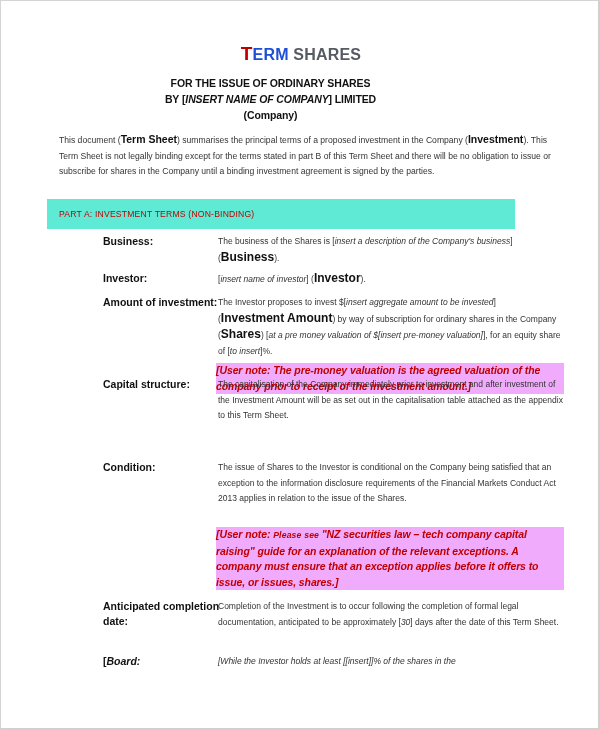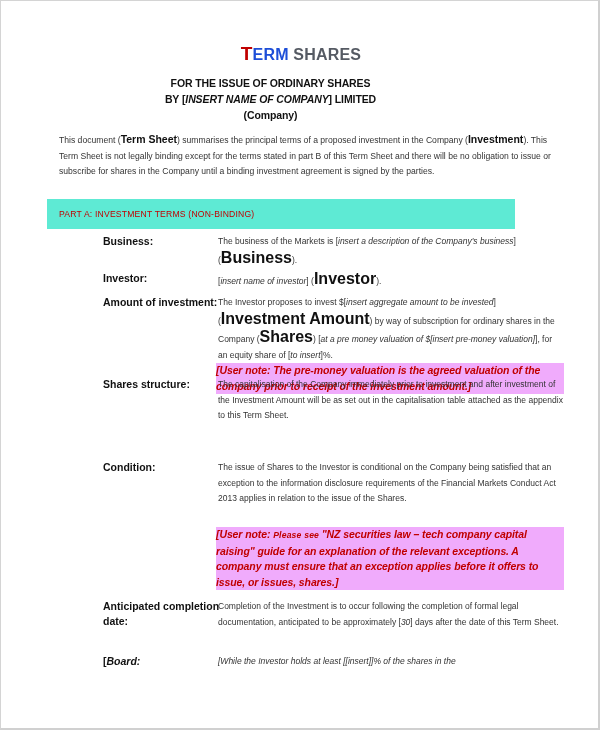--- a/index.html
+++ b/index.html
@@ -39,21 +39,21 @@
   .label {
     position: absolute; left: 0; top: 0; width: 150px;
     font-weight: bold; font-size: 10.5px; color: #111; line-height: 15px; margin-left: 44px;
   }
   .label i { font-style: italic; }
   .content {
     position: absolute; left: 159px; top: 0; width: 345px;
     font-size: 8.5px; line-height: 15.5px; color: #333;
   }
   .content i { font-style: italic; text-align: center; }
-  .content b { font-size: 16px; color: #111; text-align: right; }
+  .content b { font-size: 12px; color: #111; text-align: right; }
   .note {
     position: absolute; left: 215px; width: 348px;
     background: #f0abfc; color: #c00000; font-style: italic; font-weight: bold;
     font-size: 10.5px; line-height: 15.5px; letter-spacing: -0.1px;
   }
   .note .small { font-size: 8.6px; letter-spacing: 0.2px; }
 </style>
 </head>
 <body>
 
@@ -72,21 +72,21 @@
 
   <div class="intro">
     <span>This document (</span><b>Term Sheet</b><span>) summarises the principal terms of a proposed investment in the Company (</span><b>Investment</b><span>).  This Term Sheet is not legally binding except for the terms stated in part B of this Term Sheet and there will be no obligation to issue or subscribe for shares in the Company until a binding investment agreement is signed by the parties.</span>
   </div>
 
   <div class="part-header">PART A:  INVESTMENT TERMS (NON-BINDING)</div>
 
   <div class="row" style="top:233px;">
     <div class="label">Business:</div>
     <div class="content">
-      <span>The business of the Markets is [</span><i>insert a description of the Company's business</i><span>] (</span><b>Business</b><span>).</span>
+      <span>The business of the Shares is [</span><i>insert a description of the Company's business</i><span>] (</span><b>Business</b><span>).</span>
     </div>
   </div>
 
   <div class="row" style="top:270px;">
     <div class="label">Investor:</div>
     <div class="content">
       <span>[</span><i>insert name of investor</i><span>] (</span><b>Investor</b><span>).</span>
     </div>
   </div>
 
@@ -95,21 +95,21 @@
     <div class="content">
       <span>The Investor proposes to invest $[</span><i>insert aggregate amount to be invested</i><span>] (</span><b>Investment Amount</b><span>) by way of subscription for ordinary shares in the Company (</span><b>Shares</b><span>) [</span><i>at a pre money valuation of $[insert pre-money valuation]</i><span>], for an equity share of [</span><i>to insert</i><span>]%.</span>
     </div>
   </div>
 
   <div class="note" style="top:362px;">
     <span>[</span><span>User note:  The pre-money valuation is the agreed valuation of the company prior to receipt of the investment amount.</span><span>]</span>
   </div>
 
   <div class="row" style="top:376px;">
-    <div class="label" style="top:0;">Shares structure:</div>
+    <div class="label" style="top:0;">Capital structure:</div>
     <div class="content">The capitalisation of the Company immediately prior to investment and after investment of the Investment Amount will be as set out in the capitalisation table attached as the appendix to this Term Sheet.</div>
   </div>
 
   <div class="row" style="top:459px;">
     <div class="label">Condition:</div>
     <div class="content">The issue of Shares to the Investor is conditional on the Company being satisfied that an exception to the information disclosure requirements of the Financial Markets Conduct Act 2013 applies in relation to the issue of the Shares.</div>
   </div>
 
   <div class="note" style="top:526px;">
     <span>[User note:  </span><span class="small">Please see </span><span>"NZ securities law – tech company capital raising" guide for an explanation of the relevant exceptions.  A company must ensure that an exception applies before it offers to issue, or issues, shares.</span><span>]</span>

